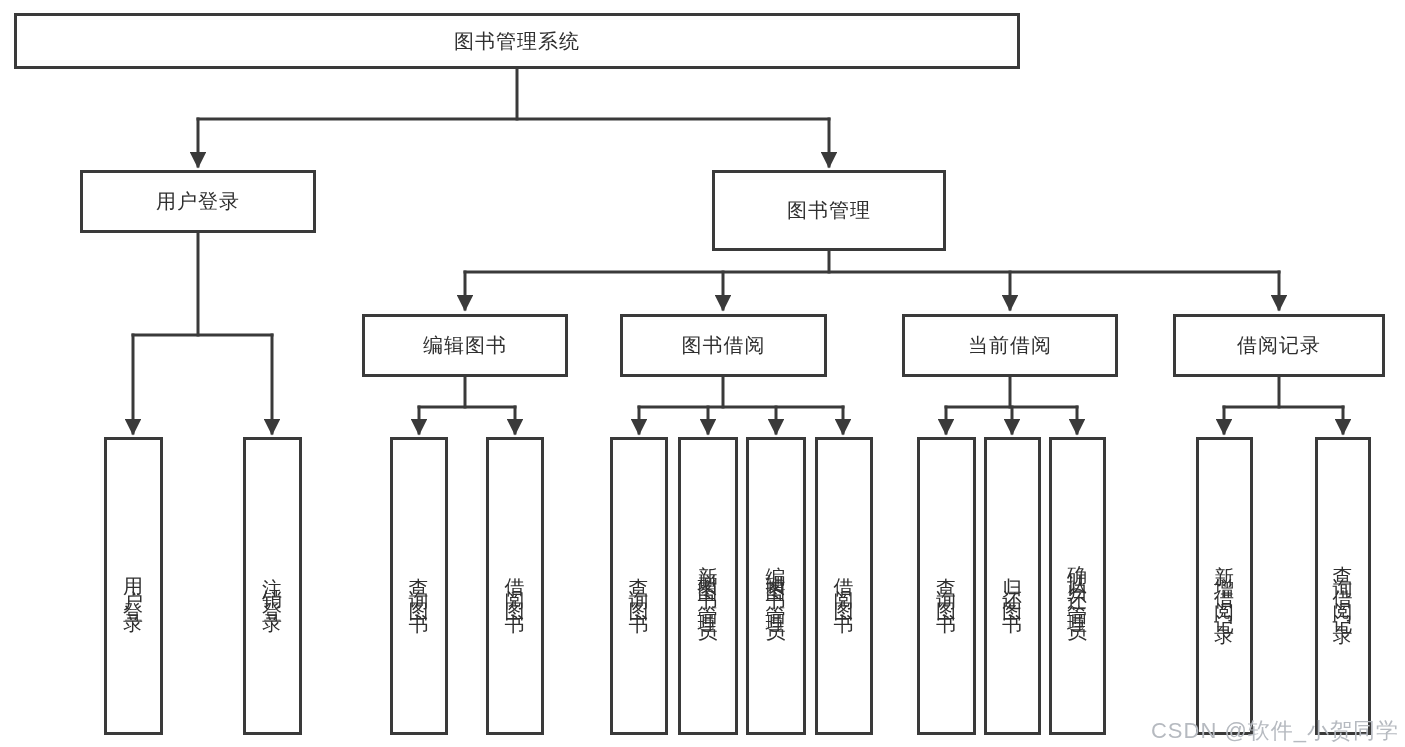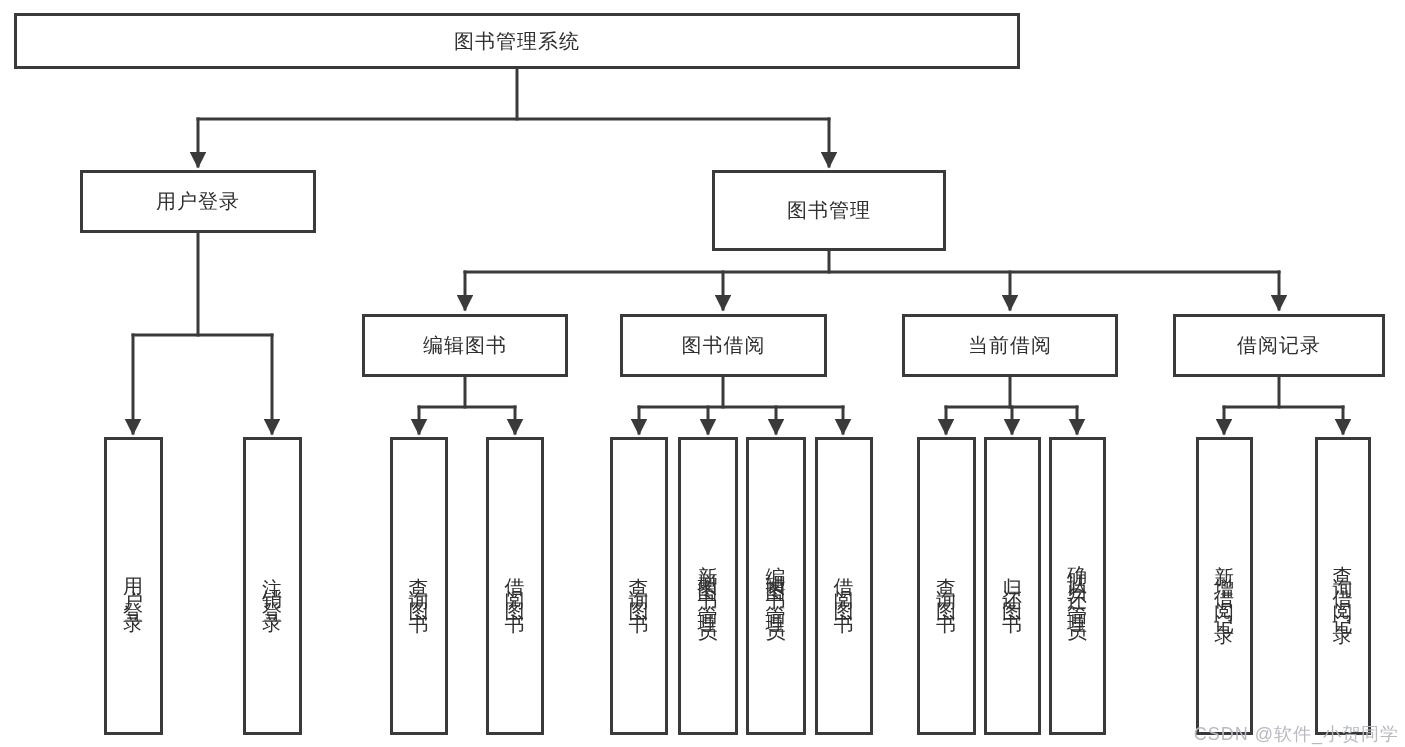--- a/index.html
+++ b/index.html
@@ -33,21 +33,21 @@
   .v-node span{
     writing-mode:vertical-rl;
     text-orientation:mixed;
     font-size:20px;
     letter-spacing:12px;
     line-height:1;
   }
   .watermark{
     position:absolute;
     right:6px;bottom:1px;
-    font-size:18px;
+    font-size:22px;
     color:var(--wm);
     letter-spacing:1px;
     white-space:nowrap;
   }
 </style>
 </head>
 <body>
 
 <div class="stage">
 

